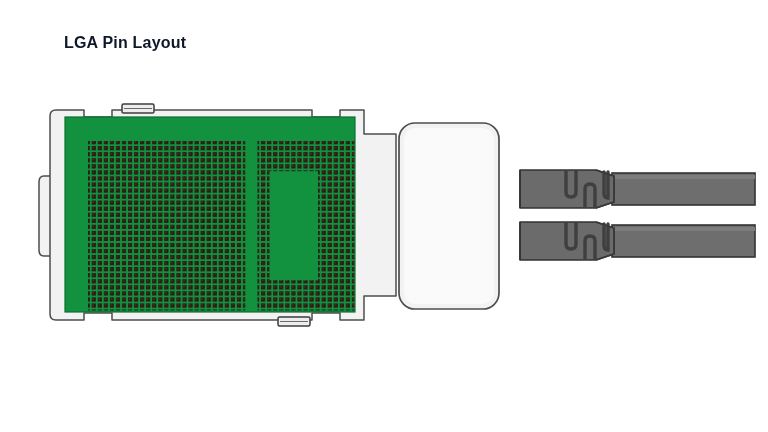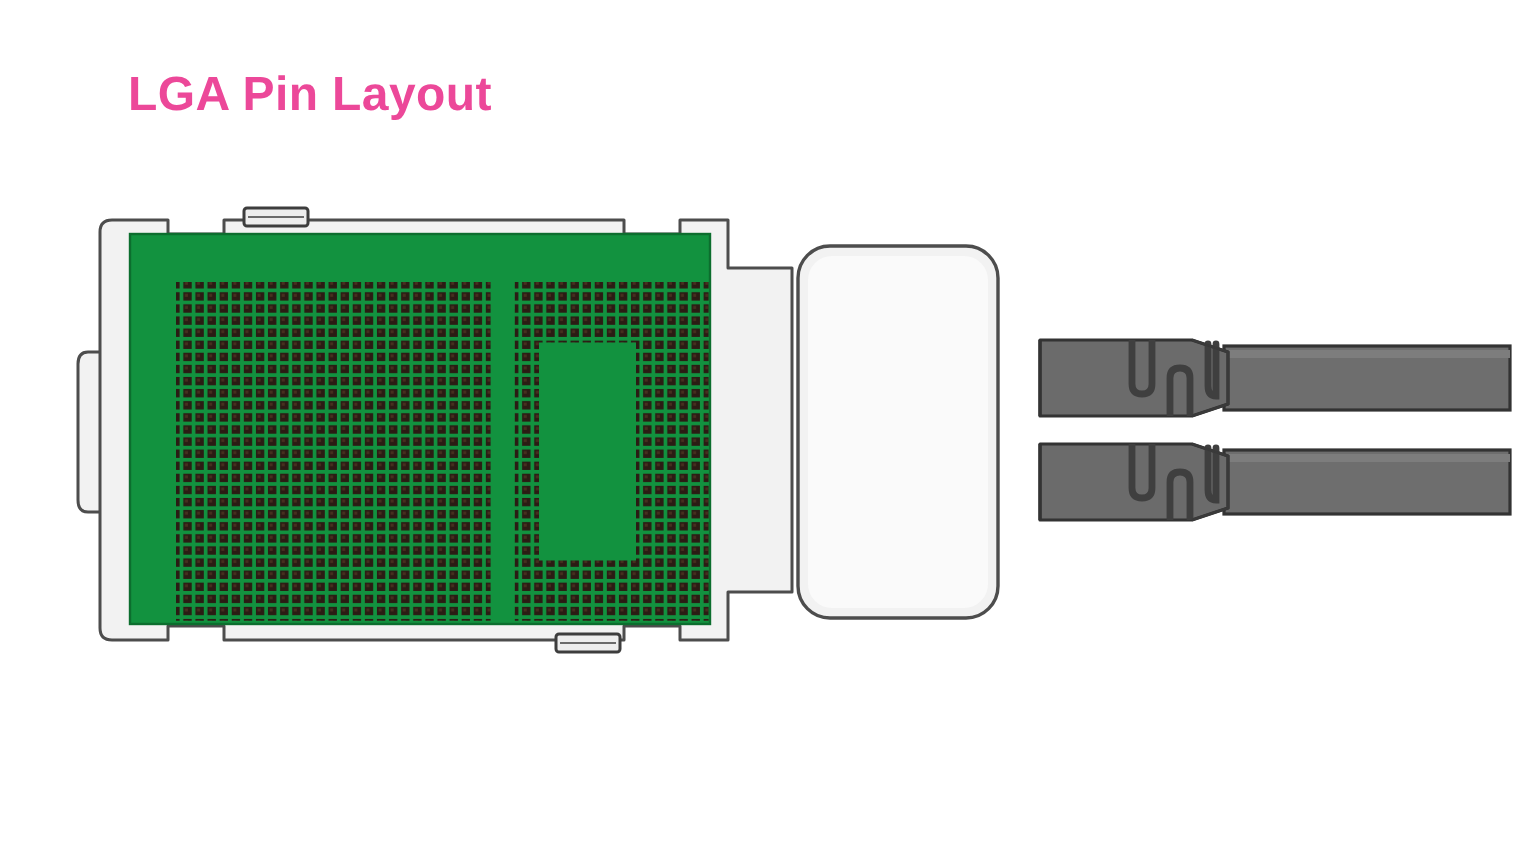--- a/index.html
+++ b/index.html
@@ -11,23 +11,23 @@
     width: 768px;
     height: 432px;
     position: relative;
     overflow: hidden;
     font-family: "Liberation Sans", sans-serif;
   }
   #page-title {
     position: absolute;
     left: 64px;
     top: 34px;
-    font-size: 24px;
+    font-size: 16px;
     font-weight: bold;
-    color: #ec4899;
+    color: #0f172a;
     letter-spacing: 0.2px;
     white-space: nowrap;
   }
   #figure-wrap {
     position: absolute;
     left: 0;
     top: 0;
     width: 768px;
     height: 432px;
   }

